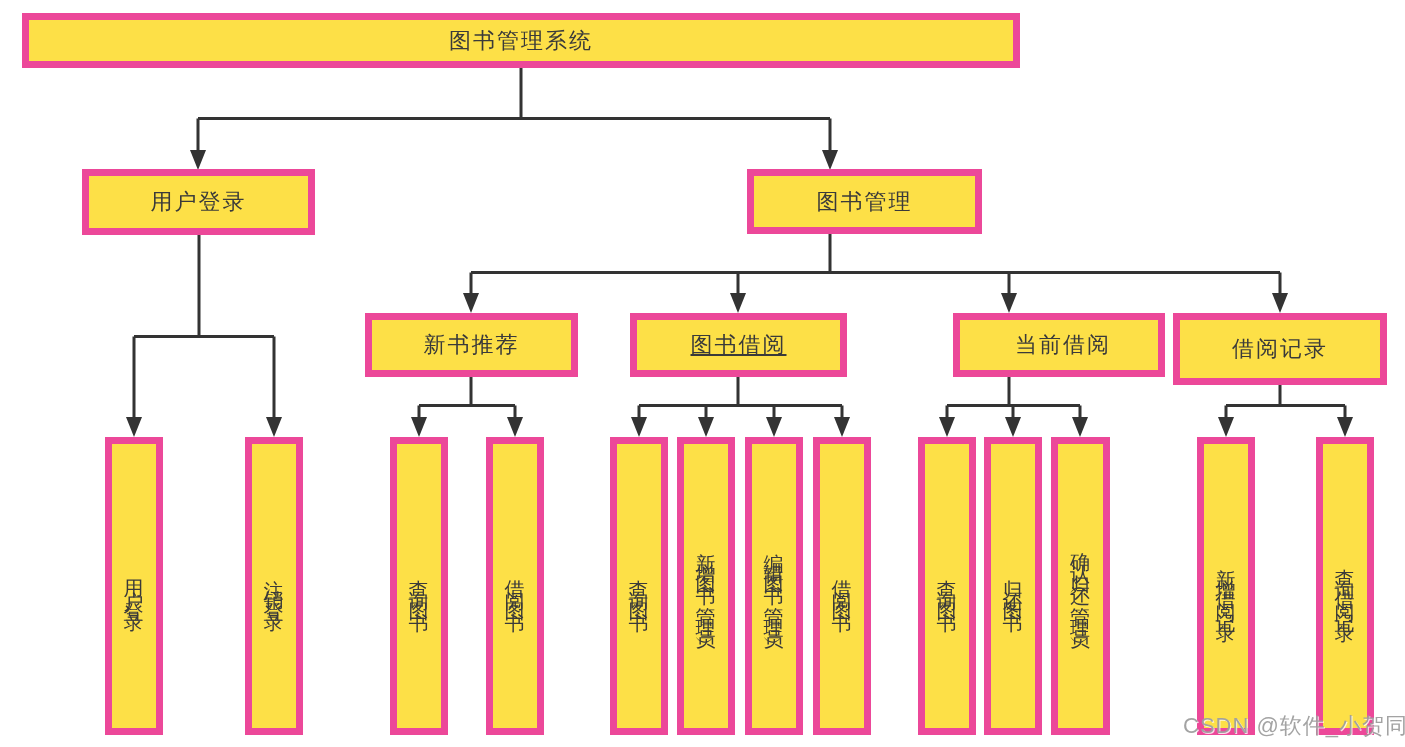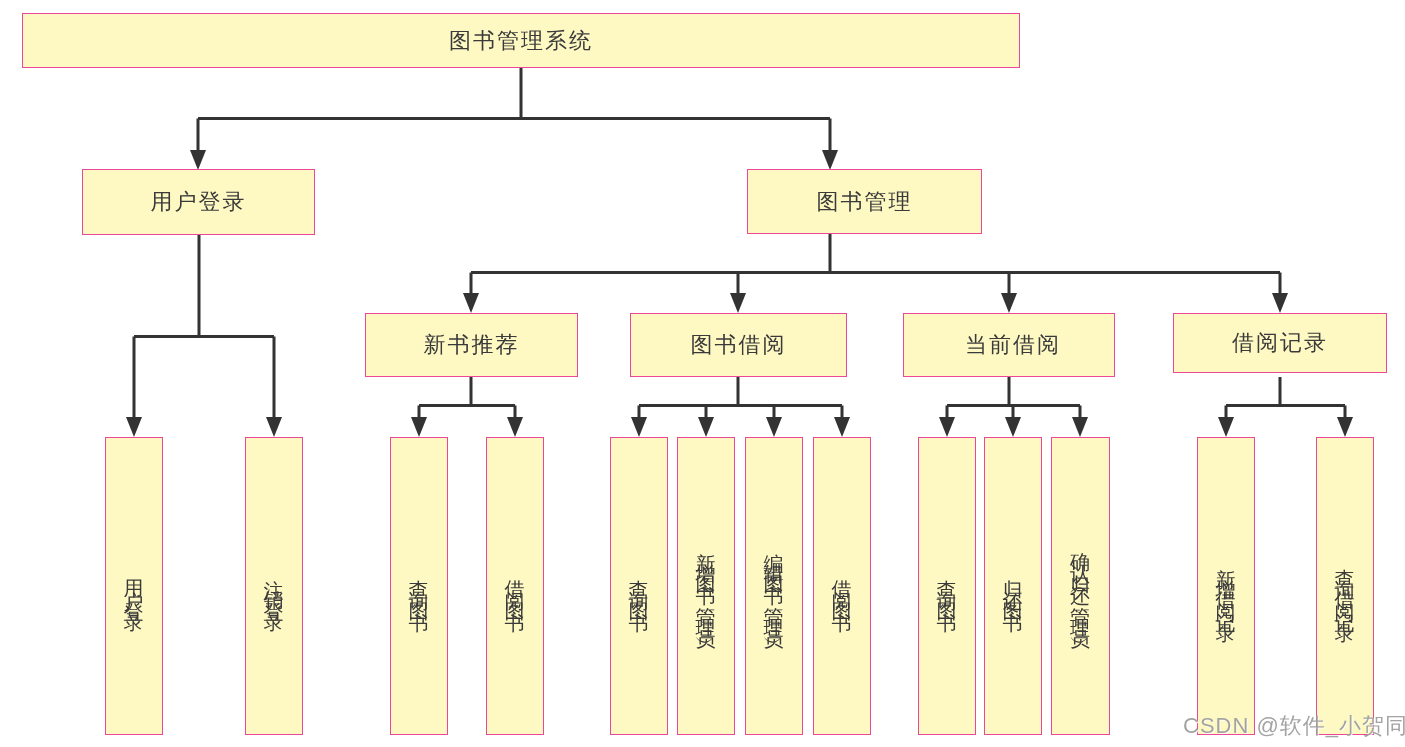--- a/index.html
+++ b/index.html
@@ -16,22 +16,22 @@
     overflow: hidden;
   }
   #connector-layer {
     position: absolute;
     left: 0; top: 0;
     width: 1405px; height: 747px;
   }
   .node {
     position: absolute;
     box-sizing: border-box;
-    background: #fef9c3;
-    border: 1px solid #ec4899;
+    background: #fde047;
+    border: 7px solid #ec4899;
     color: #3a3a3a;
     display: flex;
     align-items: center;
     justify-content: center;
   }
   .node-h {
     font-size: 22px;
     letter-spacing: 2px;
     white-space: nowrap;
   }
@@ -92,23 +92,23 @@
       <polygon points="1345,437 1337,417 1353,417"></polygon>
     </g>
   </svg>
 
   <div class="node node-h" style="left:22px; top:13px; width:998px; height:55px;">图书管理系统</div>
 
   <div class="node node-h" style="left:82px; top:169px; width:233px; height:66px;">用户登录</div>
   <div class="node node-h" style="left:747px; top:169px; width:235px; height:65px;">图书管理</div>
 
   <div class="node node-h" style="left:365px; top:313px; width:213px; height:64px;font-family:Liberation Serif, serif;">新书推荐</div>
-  <div class="node node-h" style="left:630px; top:313px; width:217px; height:64px;">图书借阅</div>
-  <div class="node node-h" style="left:903px; top:313px; width:212px; height:64px;padding-left:8px;">当前借阅</div>
-  <div class="node node-h" style="left:1173px; top:313px; width:214px; height:60px;">借阅记录</div>
+  <div class="node node-h" style="left:630px; top:313px; width:217px; height:64px;text-decoration:underline;">图书借阅</div>
+  <div class="node node-h" style="left:953px; top:313px; width:212px; height:64px;padding-left:8px;">当前借阅</div>
+  <div class="node node-h" style="left:1173px; top:313px; width:214px; height:72px;">借阅记录</div>
 
   <div class="node node-v" style="left:105px; top:437px; width:58px; height:298px;">
     <span class="vtext">用户登录</span>
   </div>
   <div class="node node-v" style="left:245px; top:437px; width:58px; height:298px;">
     <span class="vtext">注销登录</span>
   </div>
 
   <div class="node node-v" style="left:390px; top:437px; width:58px; height:298px;">
     <span class="vtext">查询图书</span>

